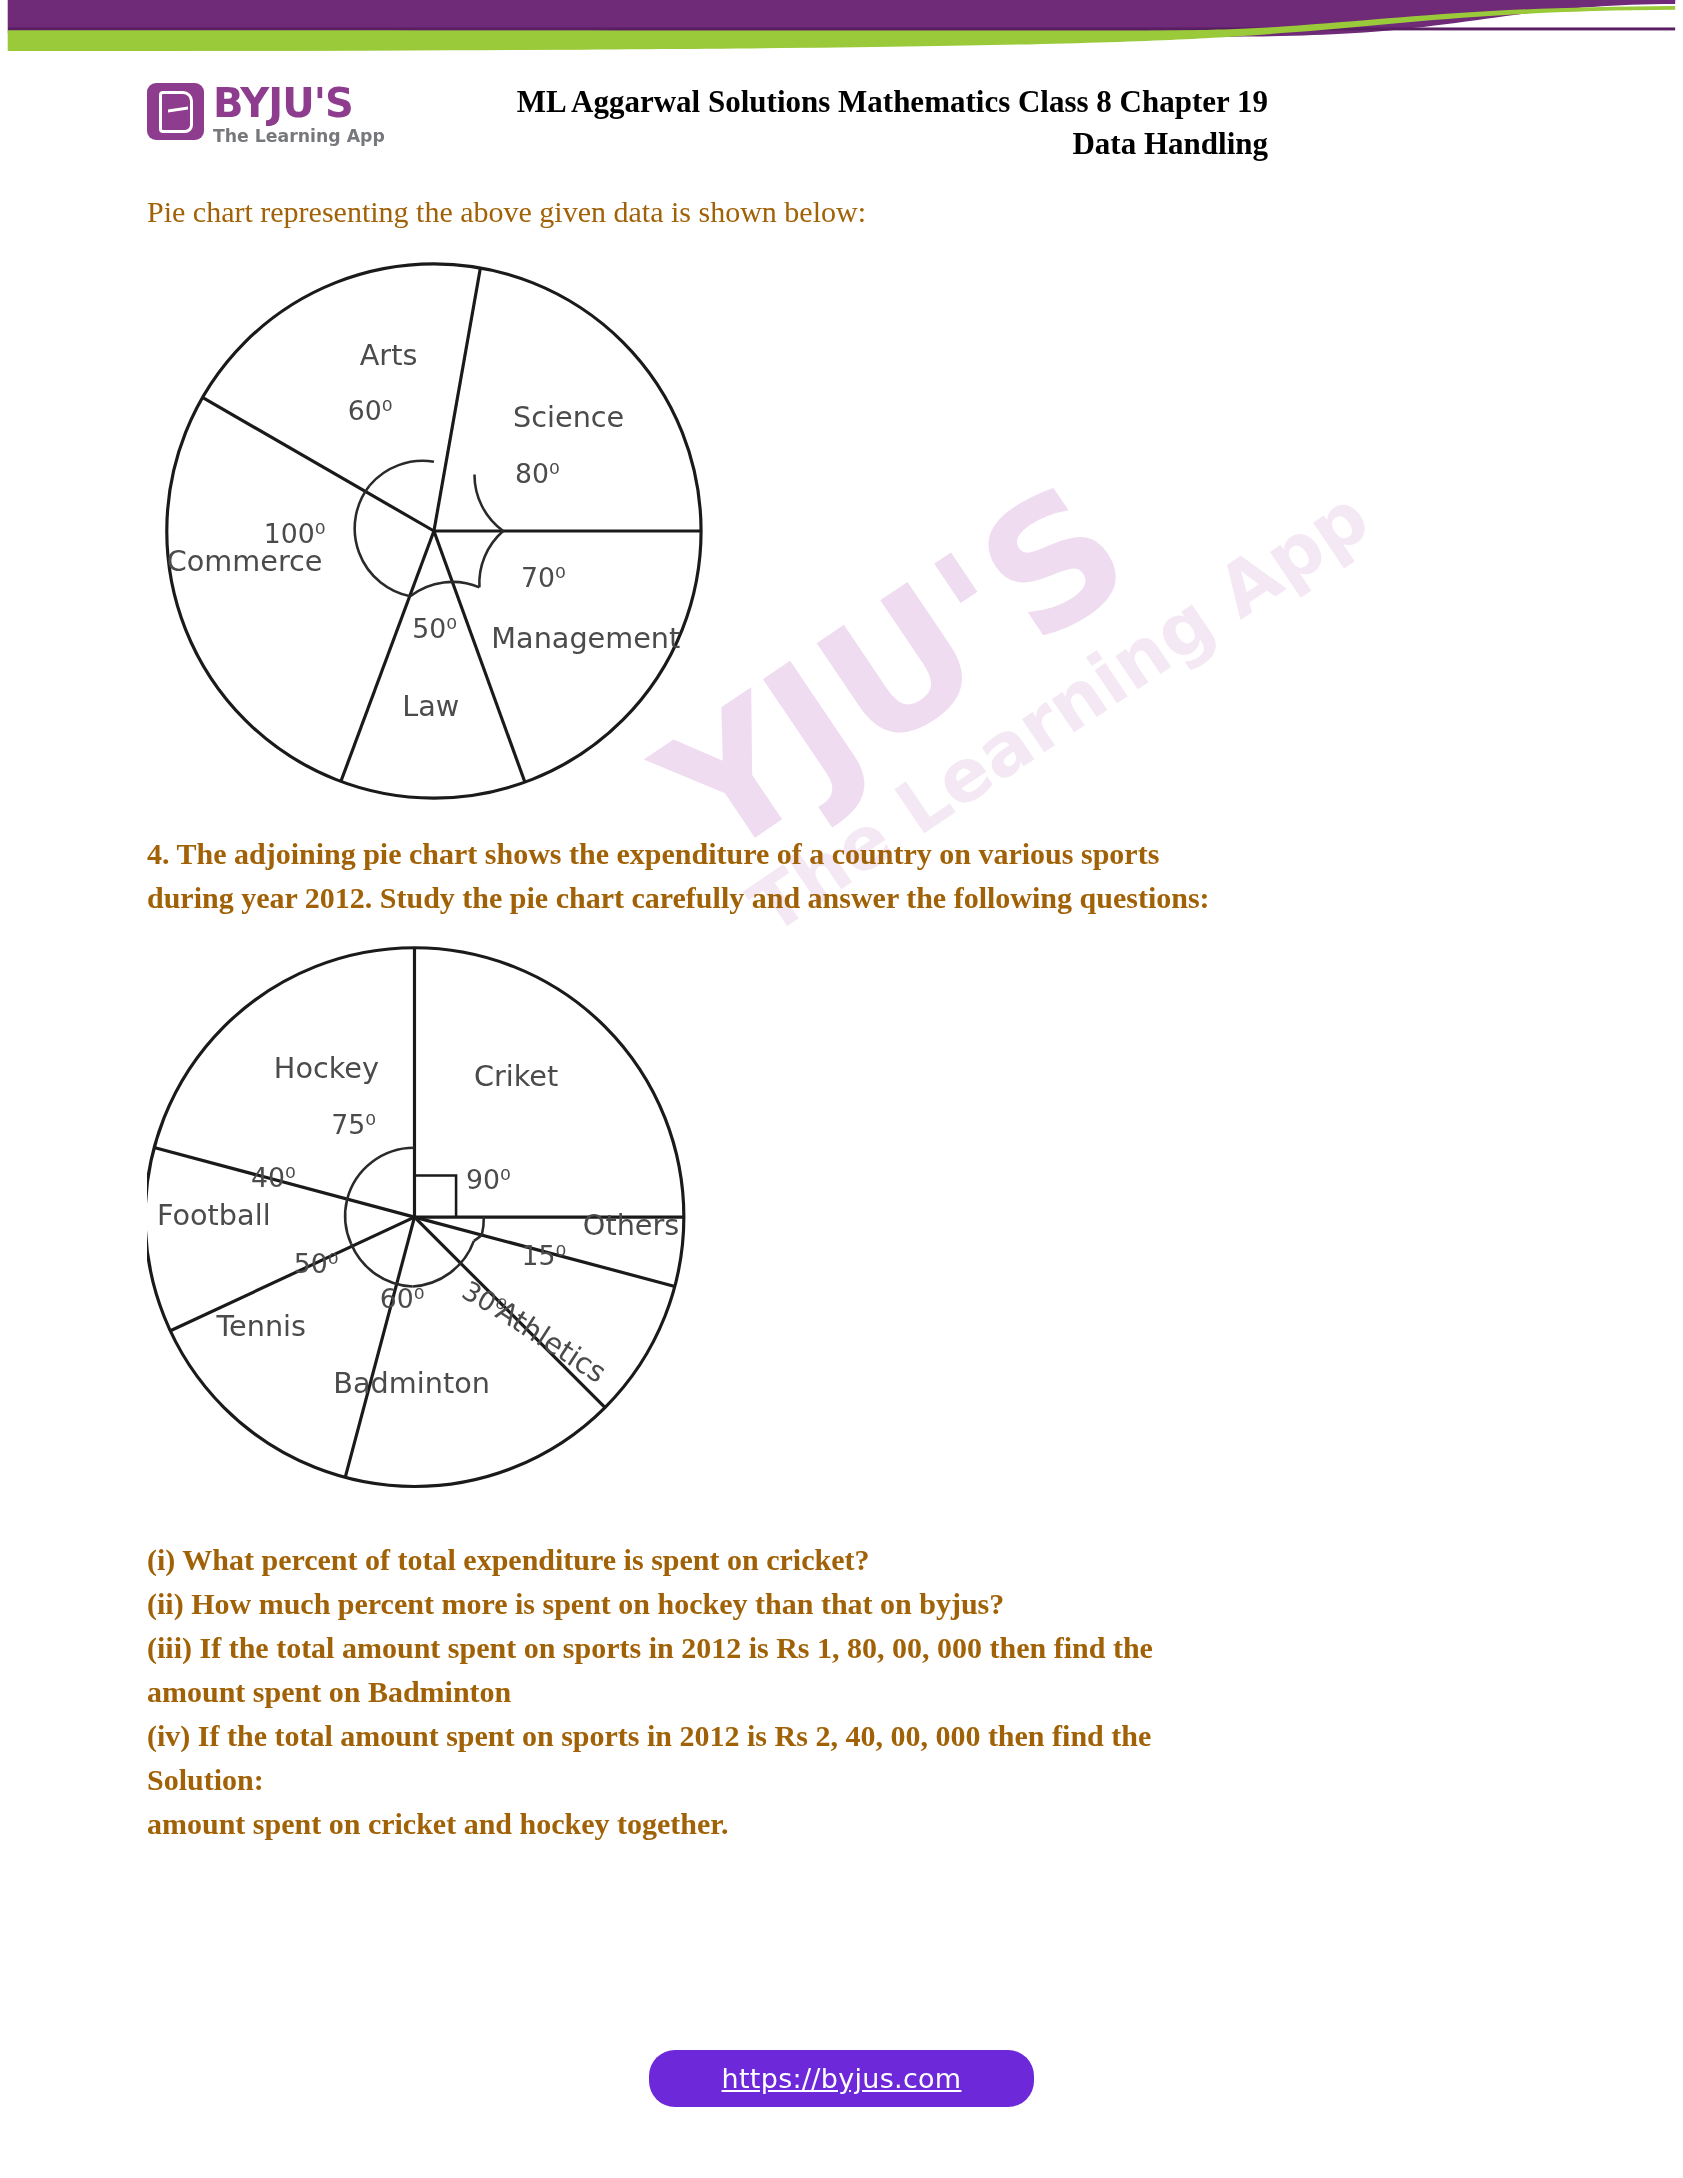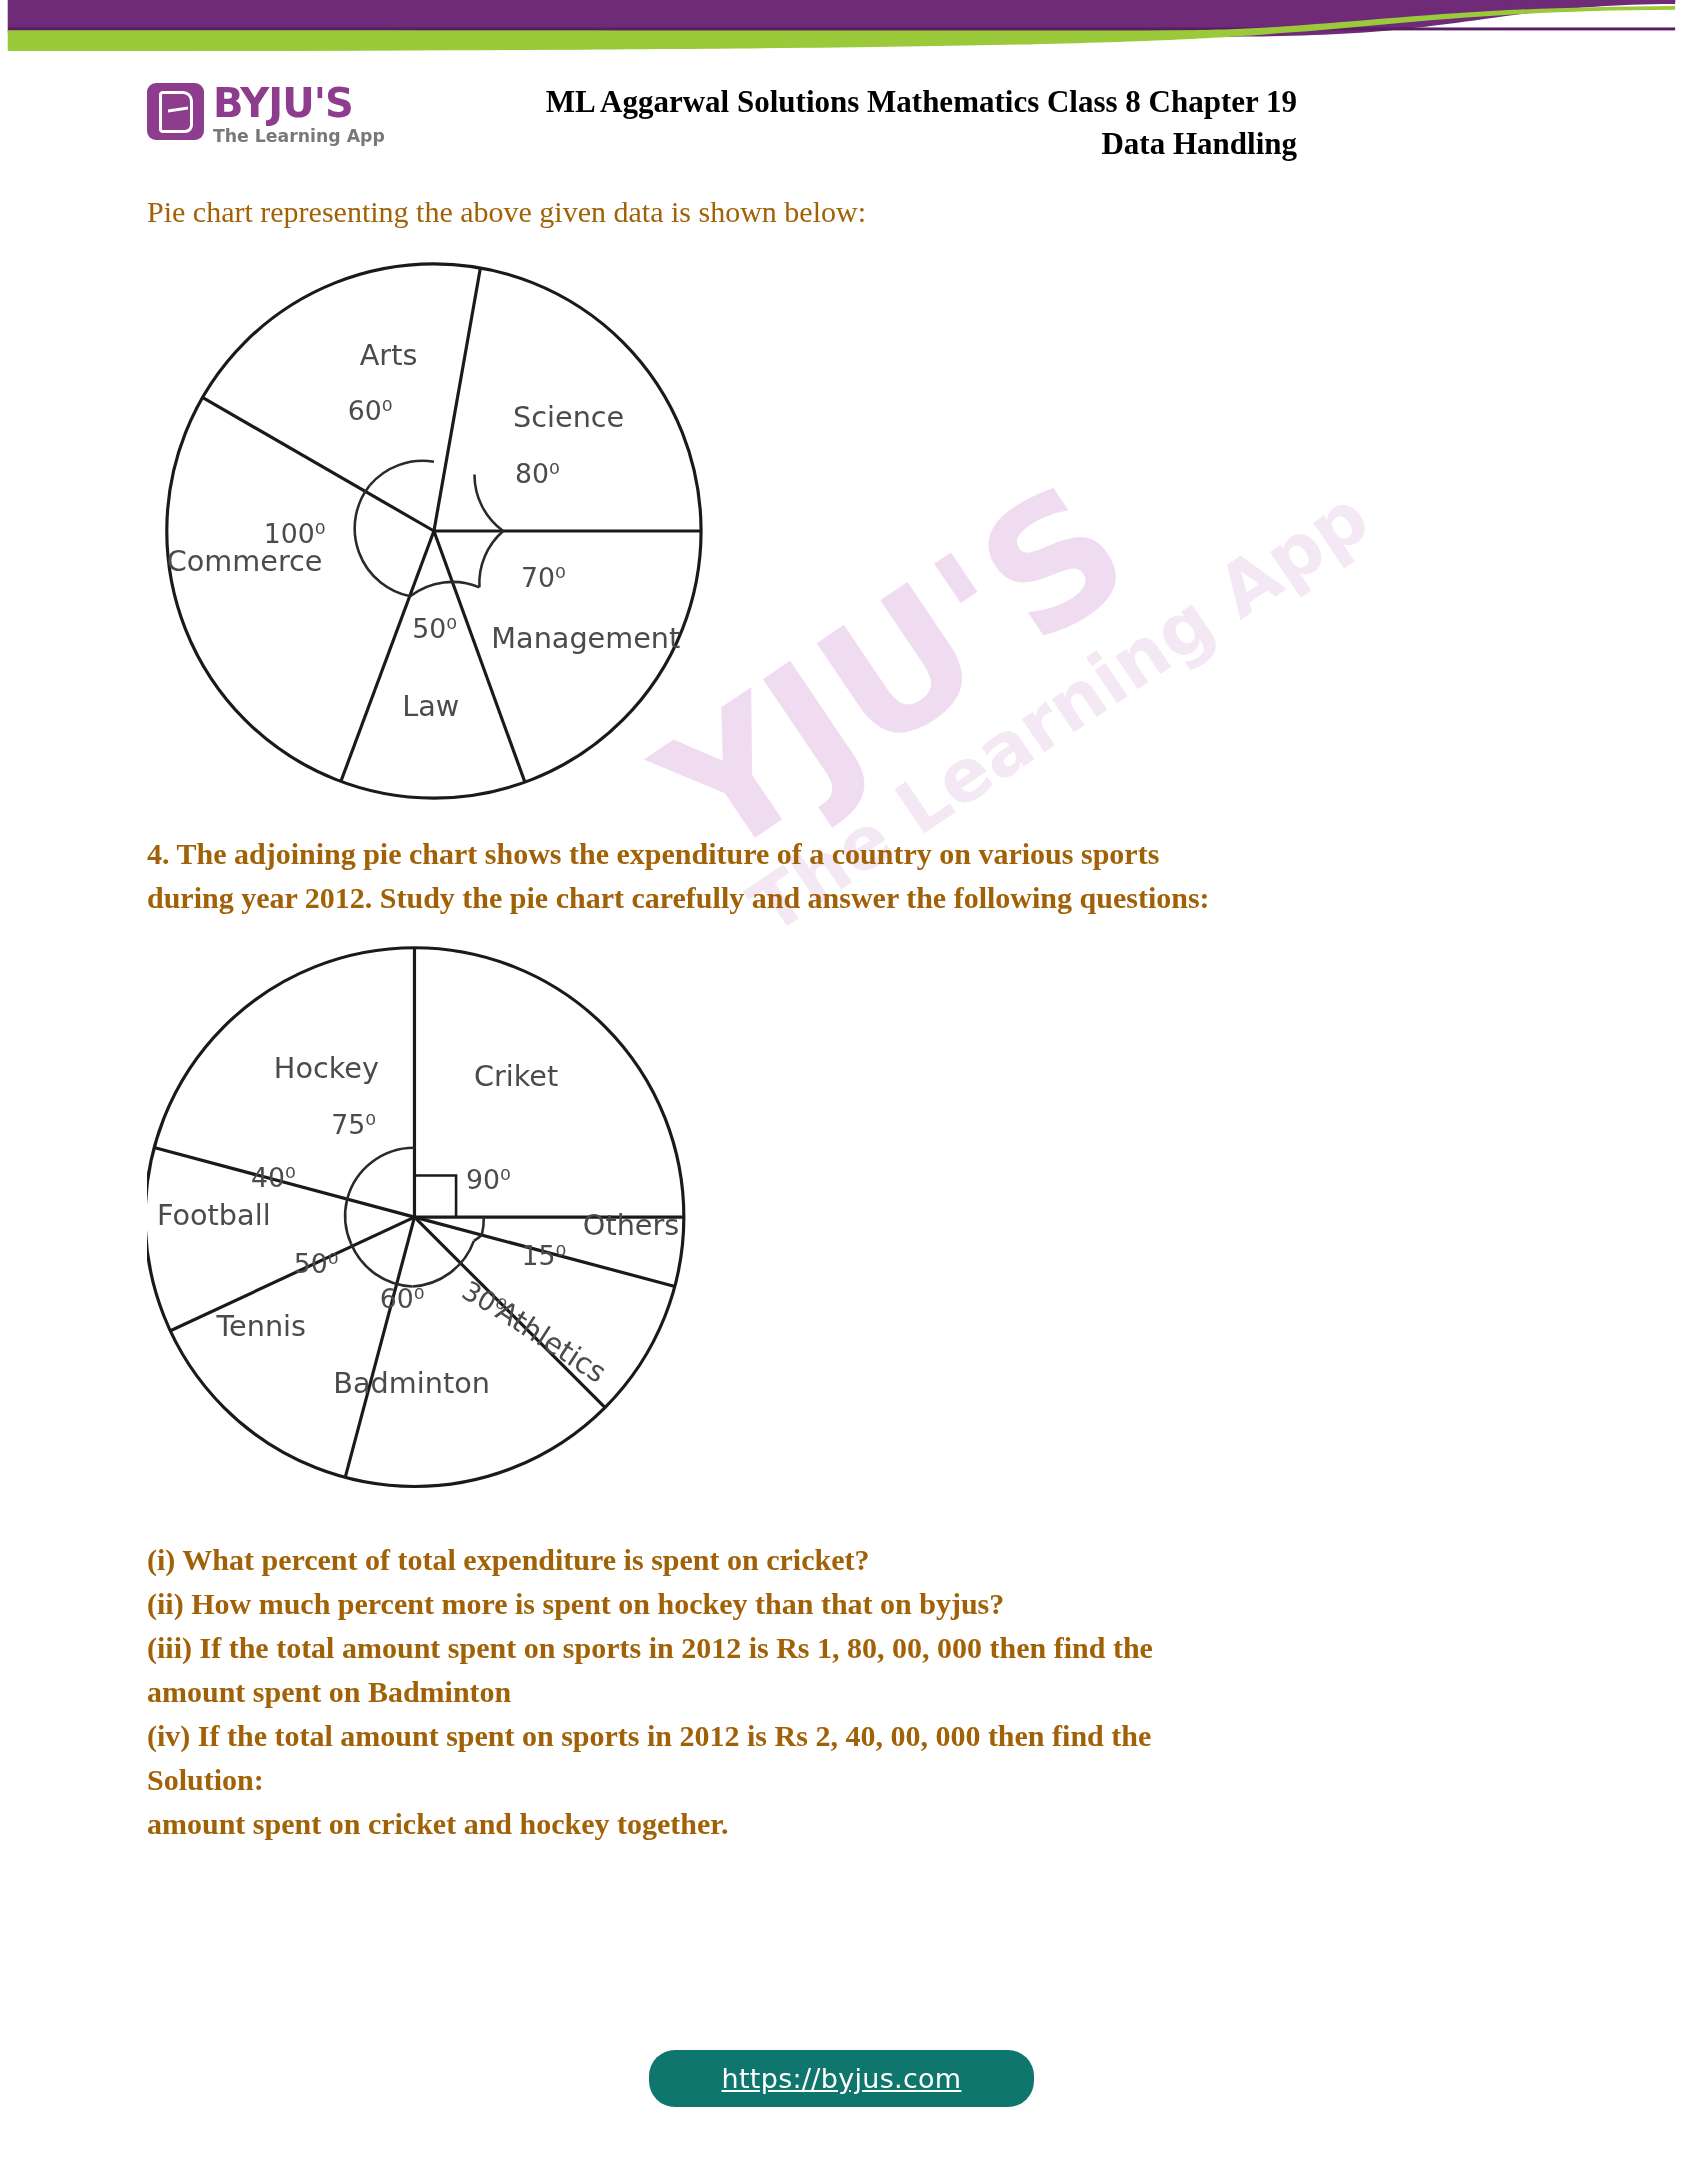--- a/index.html
+++ b/index.html
@@ -71,21 +71,21 @@
     font-family: "DejaVu Sans", sans-serif;
     font-size: 17.3px;
     font-weight: bold;
     color: #77787b;
     line-height: 22px;
     margin-top: 2px;
     letter-spacing: 0px;
   }
   .title-block {
     position: absolute;
-    right: 136px;
+    right: 165px;
     top: 30px;
     text-align: right;
   }
   .title-line {
     font-family: "Liberation Serif", serif;
     font-weight: bold;
     font-size: 31px;
     color: #000000;
     line-height: 42px;
     white-space: nowrap;
@@ -150,21 +150,21 @@
   .footer {
     position: absolute;
     bottom: 71px;
     left: 0;
     width: 1683px;
     text-align: center;
     z-index: 3;
   }
   .url-pill {
     display: inline-block;
-    background: #0f766e;
+    background: #6d28d9;
     color: #ffffff;
     font-family: "DejaVu Sans", sans-serif;
     font-size: 27px;
     padding: 13px 73px;
     border-radius: 26px;
     letter-spacing: 0.3px;
   }
 </style>
 </head>
 <body>

